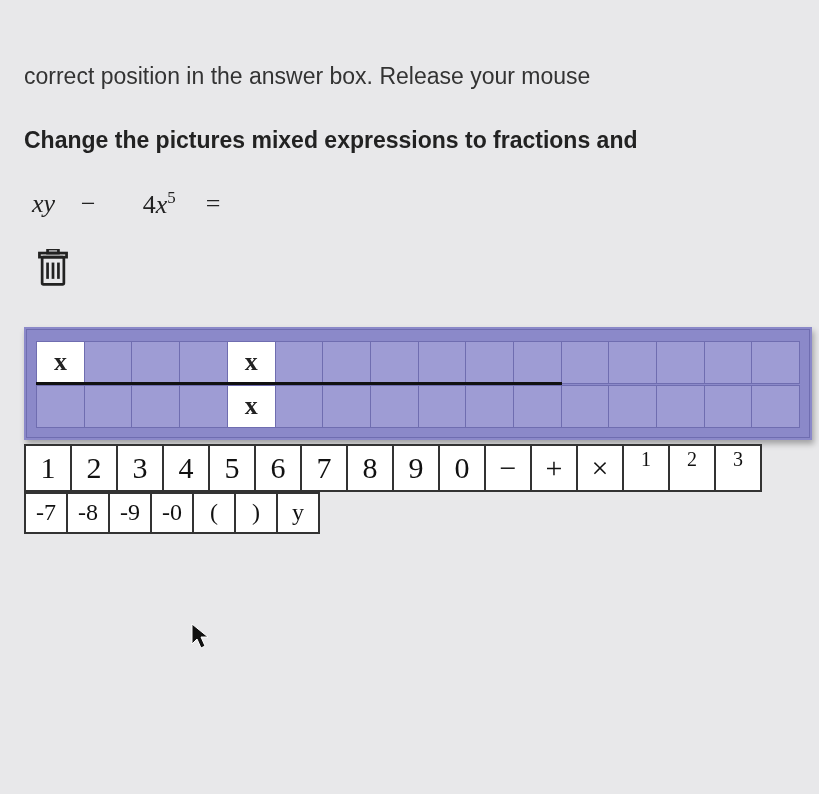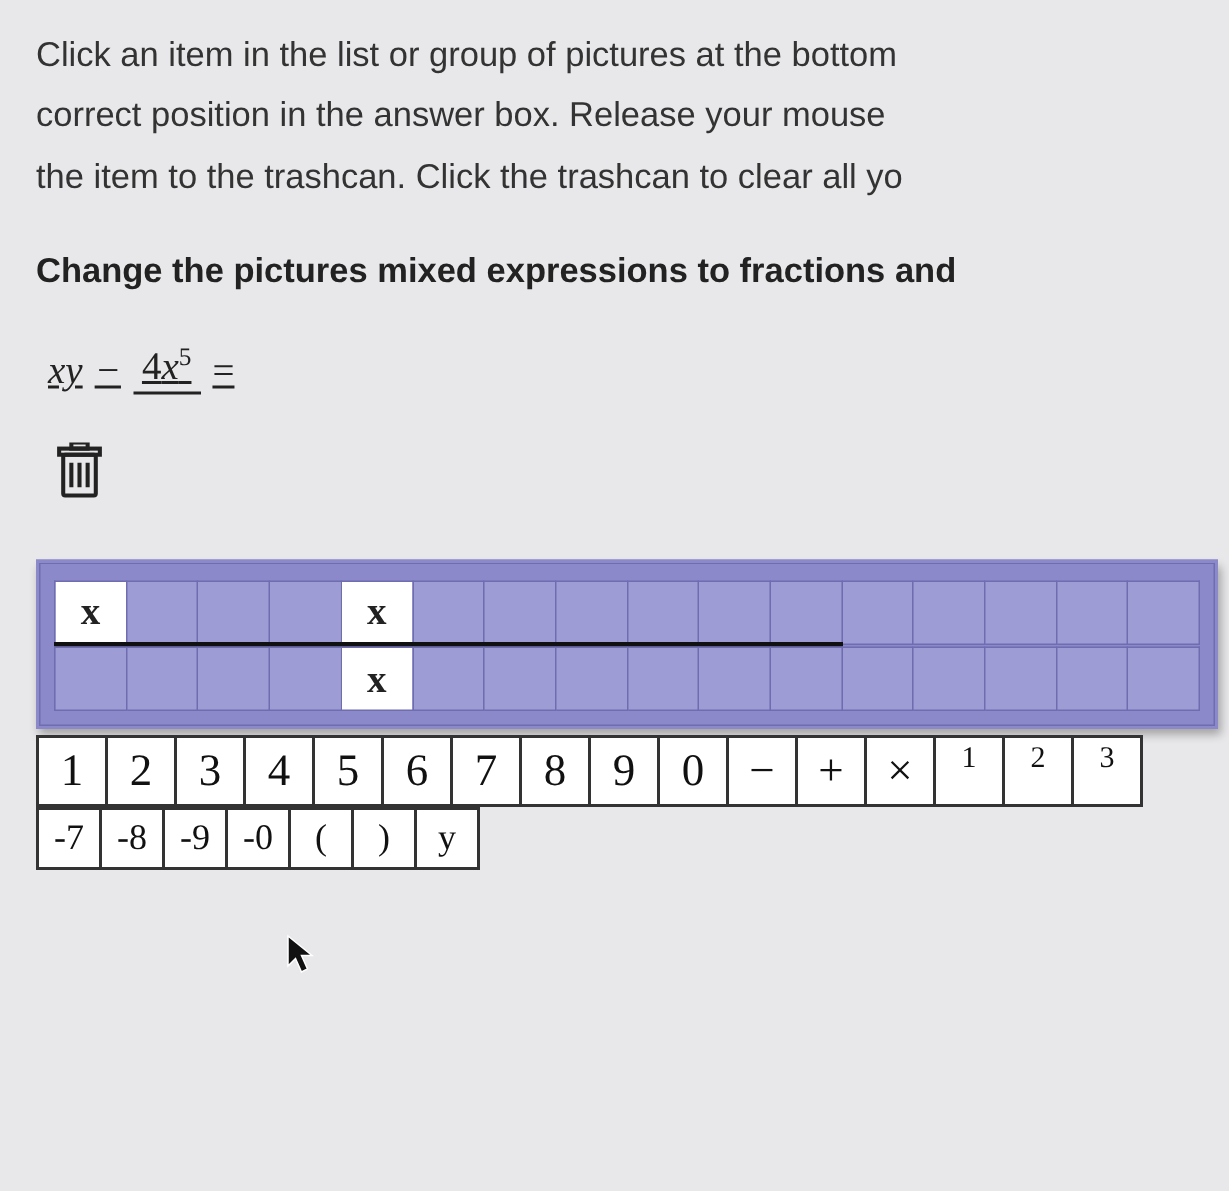--- a/index.html
+++ b/index.html
@@ -26,30 +26,30 @@
     margin-bottom: 35px;
     white-space: nowrap;
   }
   .expr {
     font-family: "Times New Roman", serif;
     font-size: 26px;
     font-style: italic;
     color: #222;
     display: flex;
     align-items: center;
-    gap: 8px;
+    gap: 24px;
     margin-left: 8px;
     margin-bottom: 30px;
-    text-decoration: underline;
   }
   .frac {
     display: inline-flex;
-    flex-direction: column;
+    flex-direction: row;
     align-items: flex-end;
     line-height: 1.1;
+    margin-left: 16px;
   }
   .frac .num, .frac .den { padding: 0 6px; }
   .frac .bar {
     width: 100%;
     border-top: 2px solid #222;
     margin: 2px 0;
   }
   sup {
     font-size: 0.65em;
     vertical-align: super;
@@ -132,23 +132,22 @@
     position: absolute;
     top: 622px;
     left: 190px;
     pointer-events: none;
   }
 </style>
 </head>
 <body>
 
 <div class="instructions">
-  <span>Click an item in the list or group of pictures at the bottom</span><br>
+  <br>
   <span>correct position in the answer box. Release your mouse </span><br>
-  <span>the item to the trashcan. Click the trashcan to clear all yo</span>
 </div>
 
 <div class="prompt">Change the pictures mixed expressions to fractions and</div>
 
 <div class="expr">
   <span>xy</span>
   <span>−</span>
   <span class="frac">
     <span class="num">
       <span style="font-style:normal">4</span><span>x</span><sup>5</sup>

